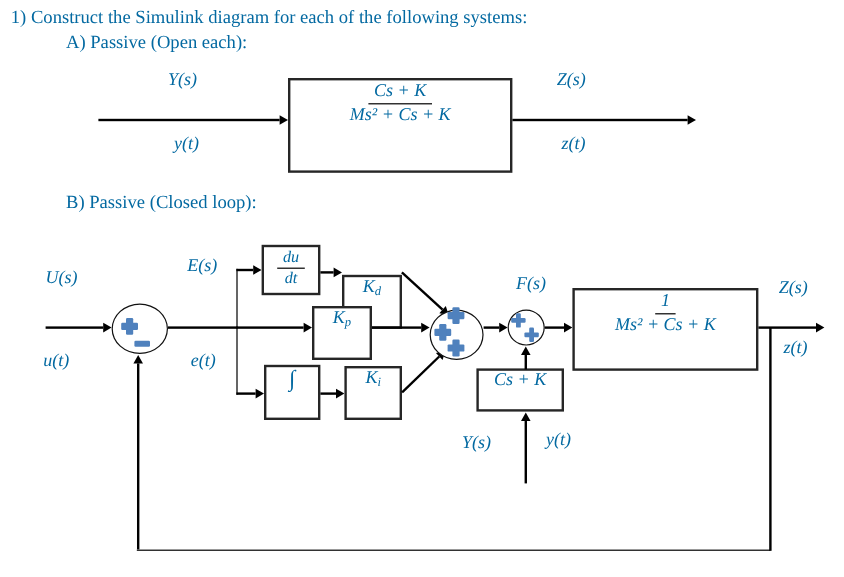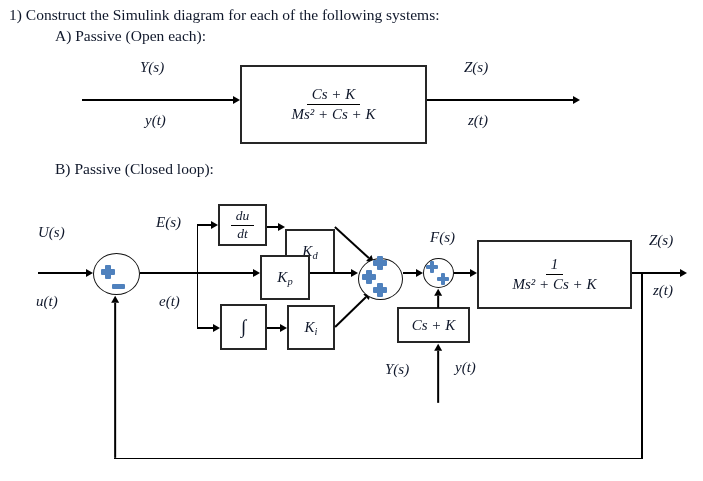--- a/index.html
+++ b/index.html
@@ -1,29 +1,29 @@
 <!DOCTYPE html>
 <html><head>
 <meta charset="utf-8">
 <style>
   html,body{margin:0;padding:0;background:#fff;}
   #canvas{position:relative;width:703px;height:481px;background:#fff;overflow:hidden;
-          font-family:"Liberation Serif",serif;color:#0f172a;}
+          font-family:"Liberation Serif",serif;color:#0369a1;}
   .txt{position:absolute;white-space:nowrap;}
   .head-txt{font-size:15.5px;}
   .math{font-style:italic;font-size:15px;}
   
   .line,.arrow{position:absolute;height:1.7px;background:#000;transform-origin:0 50%;}
   .vline{position:absolute;width:1.7px;background:#000;}
   .ahead{position:absolute;right:-7px;top:50%;transform:translateY(-50%);
          width:0;height:0;border-left:7px solid #000;
          border-top:4.6px solid transparent;border-bottom:4.6px solid transparent;}
   
   .blk{position:absolute;background:#fff;border:2px solid #262626;box-sizing:border-box;
-       display:flex;align-items:center;justify-content:center;}
+       display:flex;justify-content:center;}
   .frac{display:flex;flex-direction:column;align-items:center;font-style:italic;font-size:15px;line-height:1.25;}
   .frac .num{padding:0 5px;border-bottom:1.4px solid #000;}
   .gain{font-style:italic;font-size:15px;}
   .gain .sub{font-size:10.5px;vertical-align:-3px;}
   .int-sign{font-style:italic;font-size:19px;}
   
   .sum{position:absolute;background:#fff;border:1.7px solid #111;border-radius:50%;box-sizing:border-box;}
   .plus{position:absolute;width:14px;height:14px;}
   .plus::before{content:"";position:absolute;left:0;top:32%;width:100%;height:36%;background:#4f81bd;border-radius:1px;}
   .plus::after{content:"";position:absolute;left:32%;top:0;width:36%;height:100%;background:#4f81bd;border-radius:1px;}

